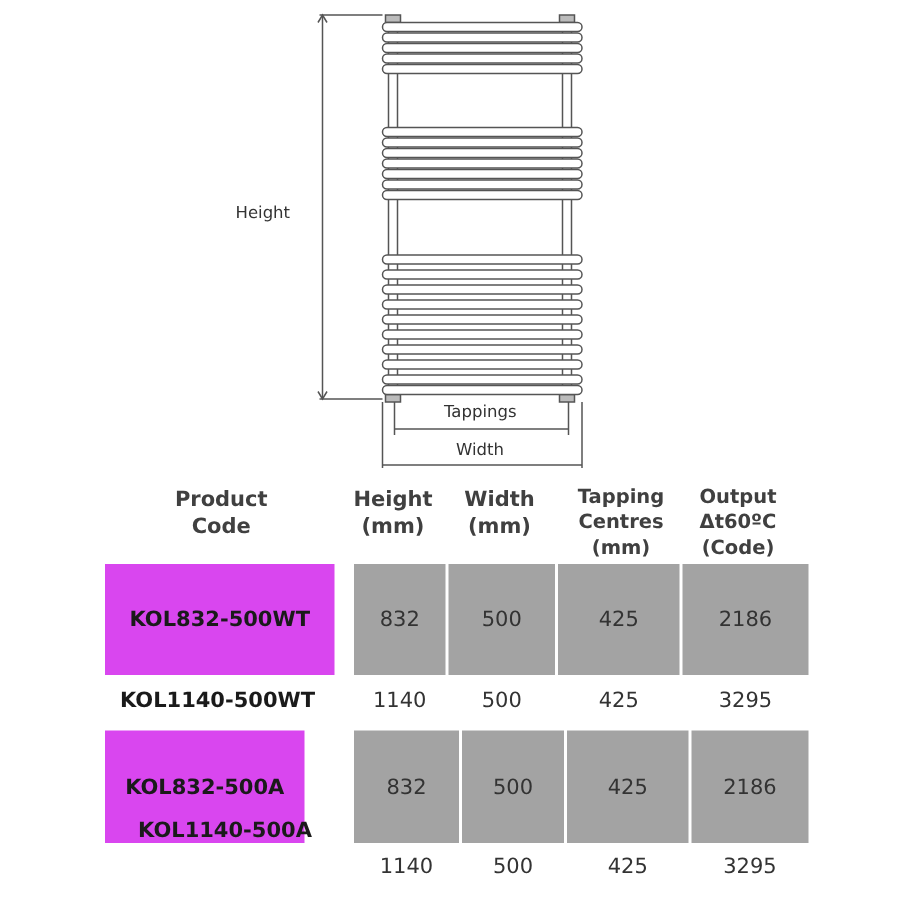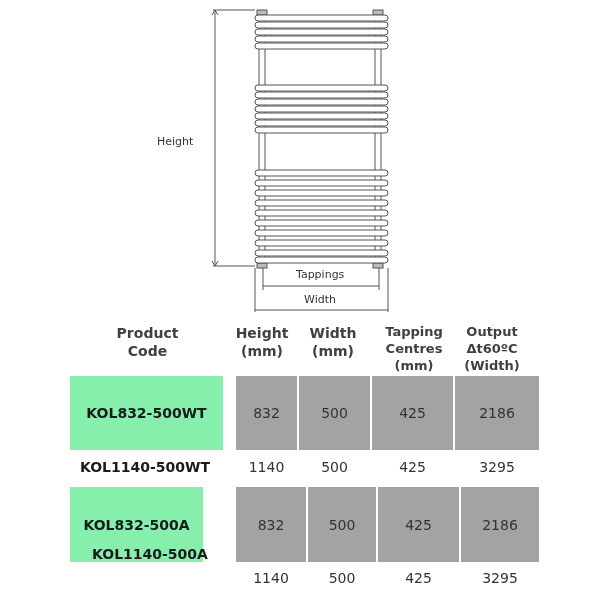--- a/index.html
+++ b/index.html
@@ -7,21 +7,21 @@
            font-family: "DejaVu Sans", sans-serif; color: #222; }
     .diagram { position: absolute; left: 0; top: 0; width: 600px; height: 315px; }
     .diagram svg { position: absolute; left: 0; top: 0; }
     .dim-label { position: absolute; font-size: 11px; color: #333; }
     .hdr { position: absolute; font-weight: bold; text-align: center; color: #404040; line-height: 1.25; }
     .hdr.big { font-size: 14px; }
     .hdr.small { font-size: 13px; line-height: 1.3; }
     .cell { position: absolute; display: flex; align-items: center; justify-content: center;
             font-size: 14px; color: #333; }
     .cell.code { font-weight: bold; color: #1a1a1a; font-size: 14px; }
-    .bg-light { background: #86efac; }
+    .bg-light { background: #d946ef; }
     .bg-dark { background: #a3a3a3; }
   </style>
 </head>
 <body>
 
 <div class="diagram">
   <svg width="600" height="315" viewBox="0 0 600 315">
     <g stroke="#555" stroke-width="1" fill="none">
 
       <line x1="215" y1="10" x2="215" y2="266"></line>
@@ -95,21 +95,21 @@
     <div>(mm)</div>
   </div>
   <div class="hdr small" style="left:380px; top:324px; width:68px;">
     <div>Tapping</div>
     <div>Centres</div>
     <div>(mm)</div>
   </div>
   <div class="hdr small" style="left:458px; top:324px; width:68px;">
     <div>Output</div>
     <div>Δt60ºC</div>
-    <div>(Width)</div>
+    <div>(Code)</div>
   </div>
 
   <div>
     <div class="cell code bg-light" style="left:70px; top:376px; width:153px; height:74px;">KOL832-500WT</div>
     <div class="cell bg-dark" style="left:236px; top:376px; width:61px; height:74px;">832</div>
     <div class="cell bg-dark" style="left:299px; top:376px; width:71px; height:74px;">500</div>
     <div class="cell bg-dark" style="left:372px; top:376px; width:81px; height:74px;">425</div>
     <div class="cell bg-dark" style="left:455px; top:376px; width:84px; height:74px;">2186</div>
   </div>
 

